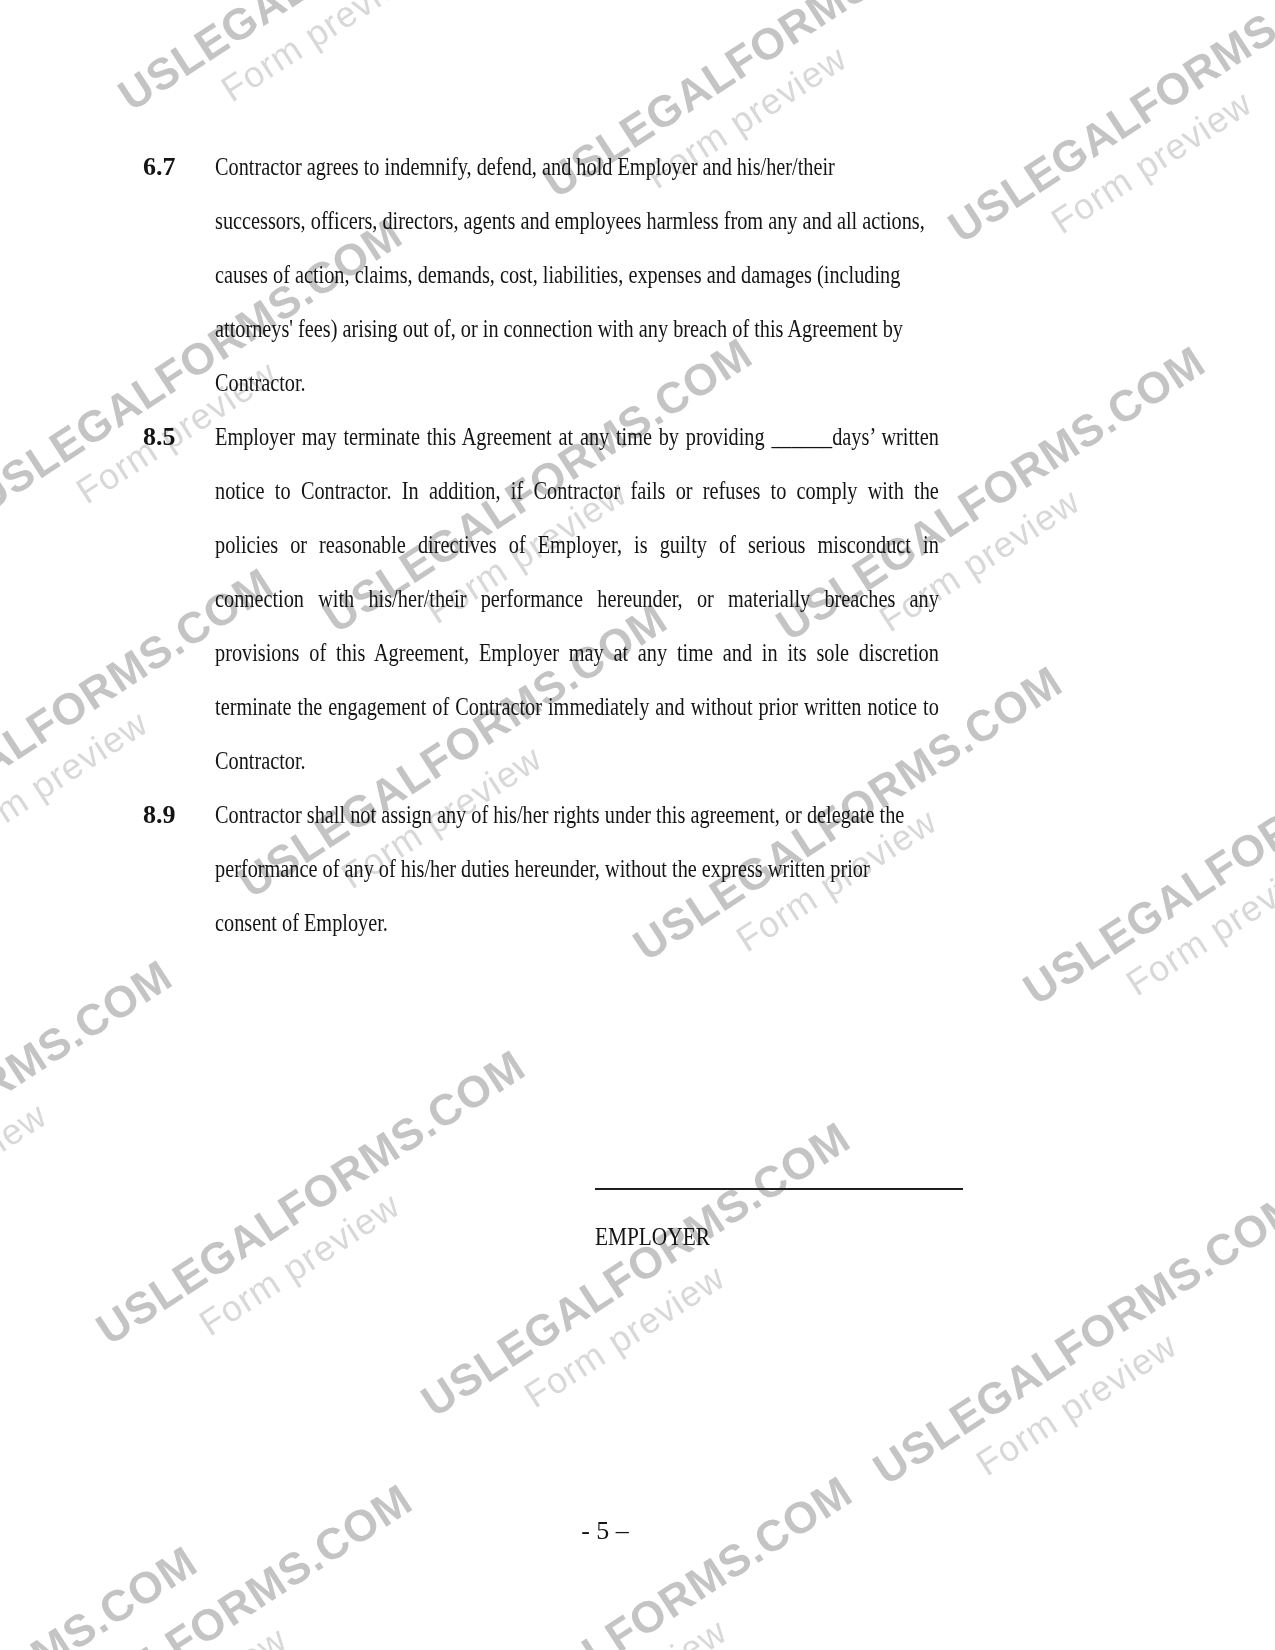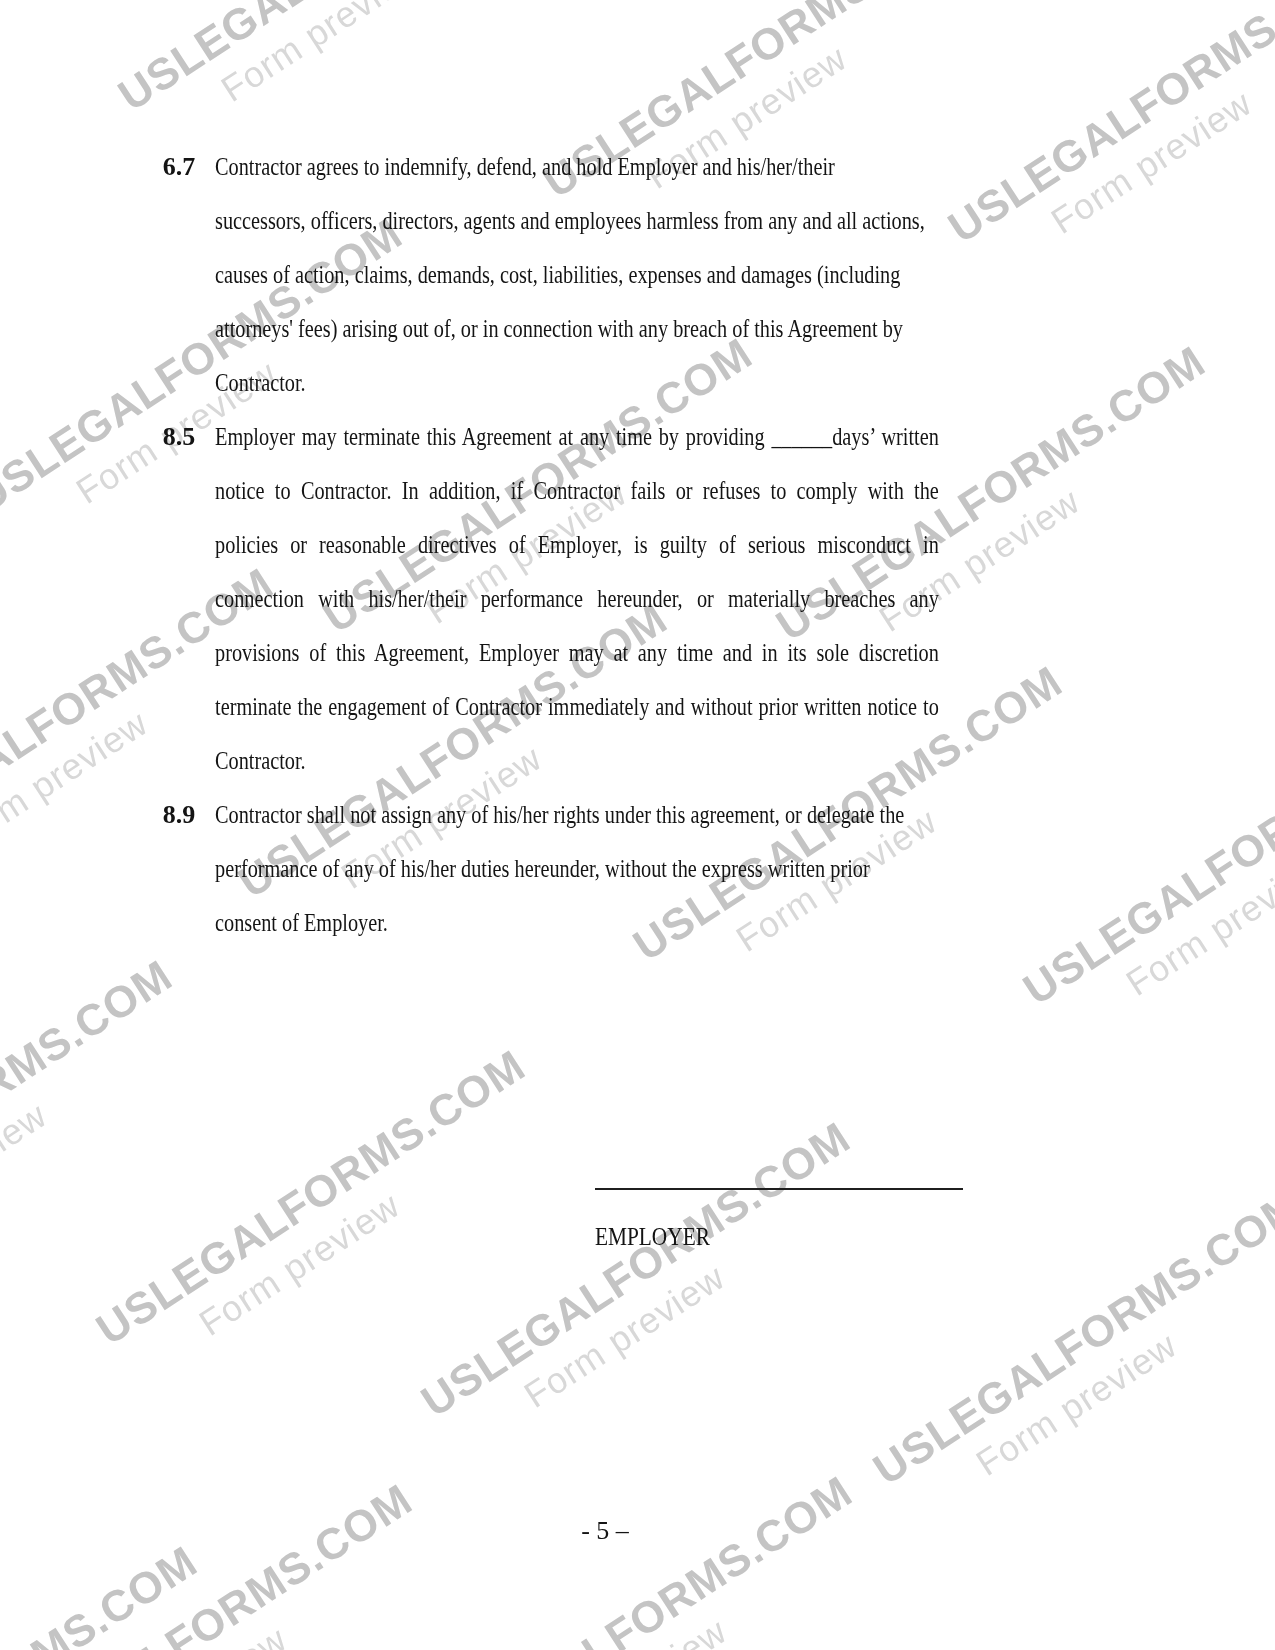--- a/index.html
+++ b/index.html
@@ -56,21 +56,20 @@
   .sec-row {
     display: flex;
     align-items: flex-start;
   }
   .sec-num {
     flex: 0 0 72px;
     font-weight: 700;
     font-size: 26px;
     line-height: 54px;
     white-space: nowrap;
-    text-align: center;
   }
   .sec-body {
     width: 1074px;
     transform: scaleX(0.78);
     transform-origin: left top;
   }
   .line {
     font-size: 26px;
     line-height: 54px;
     white-space: nowrap;

